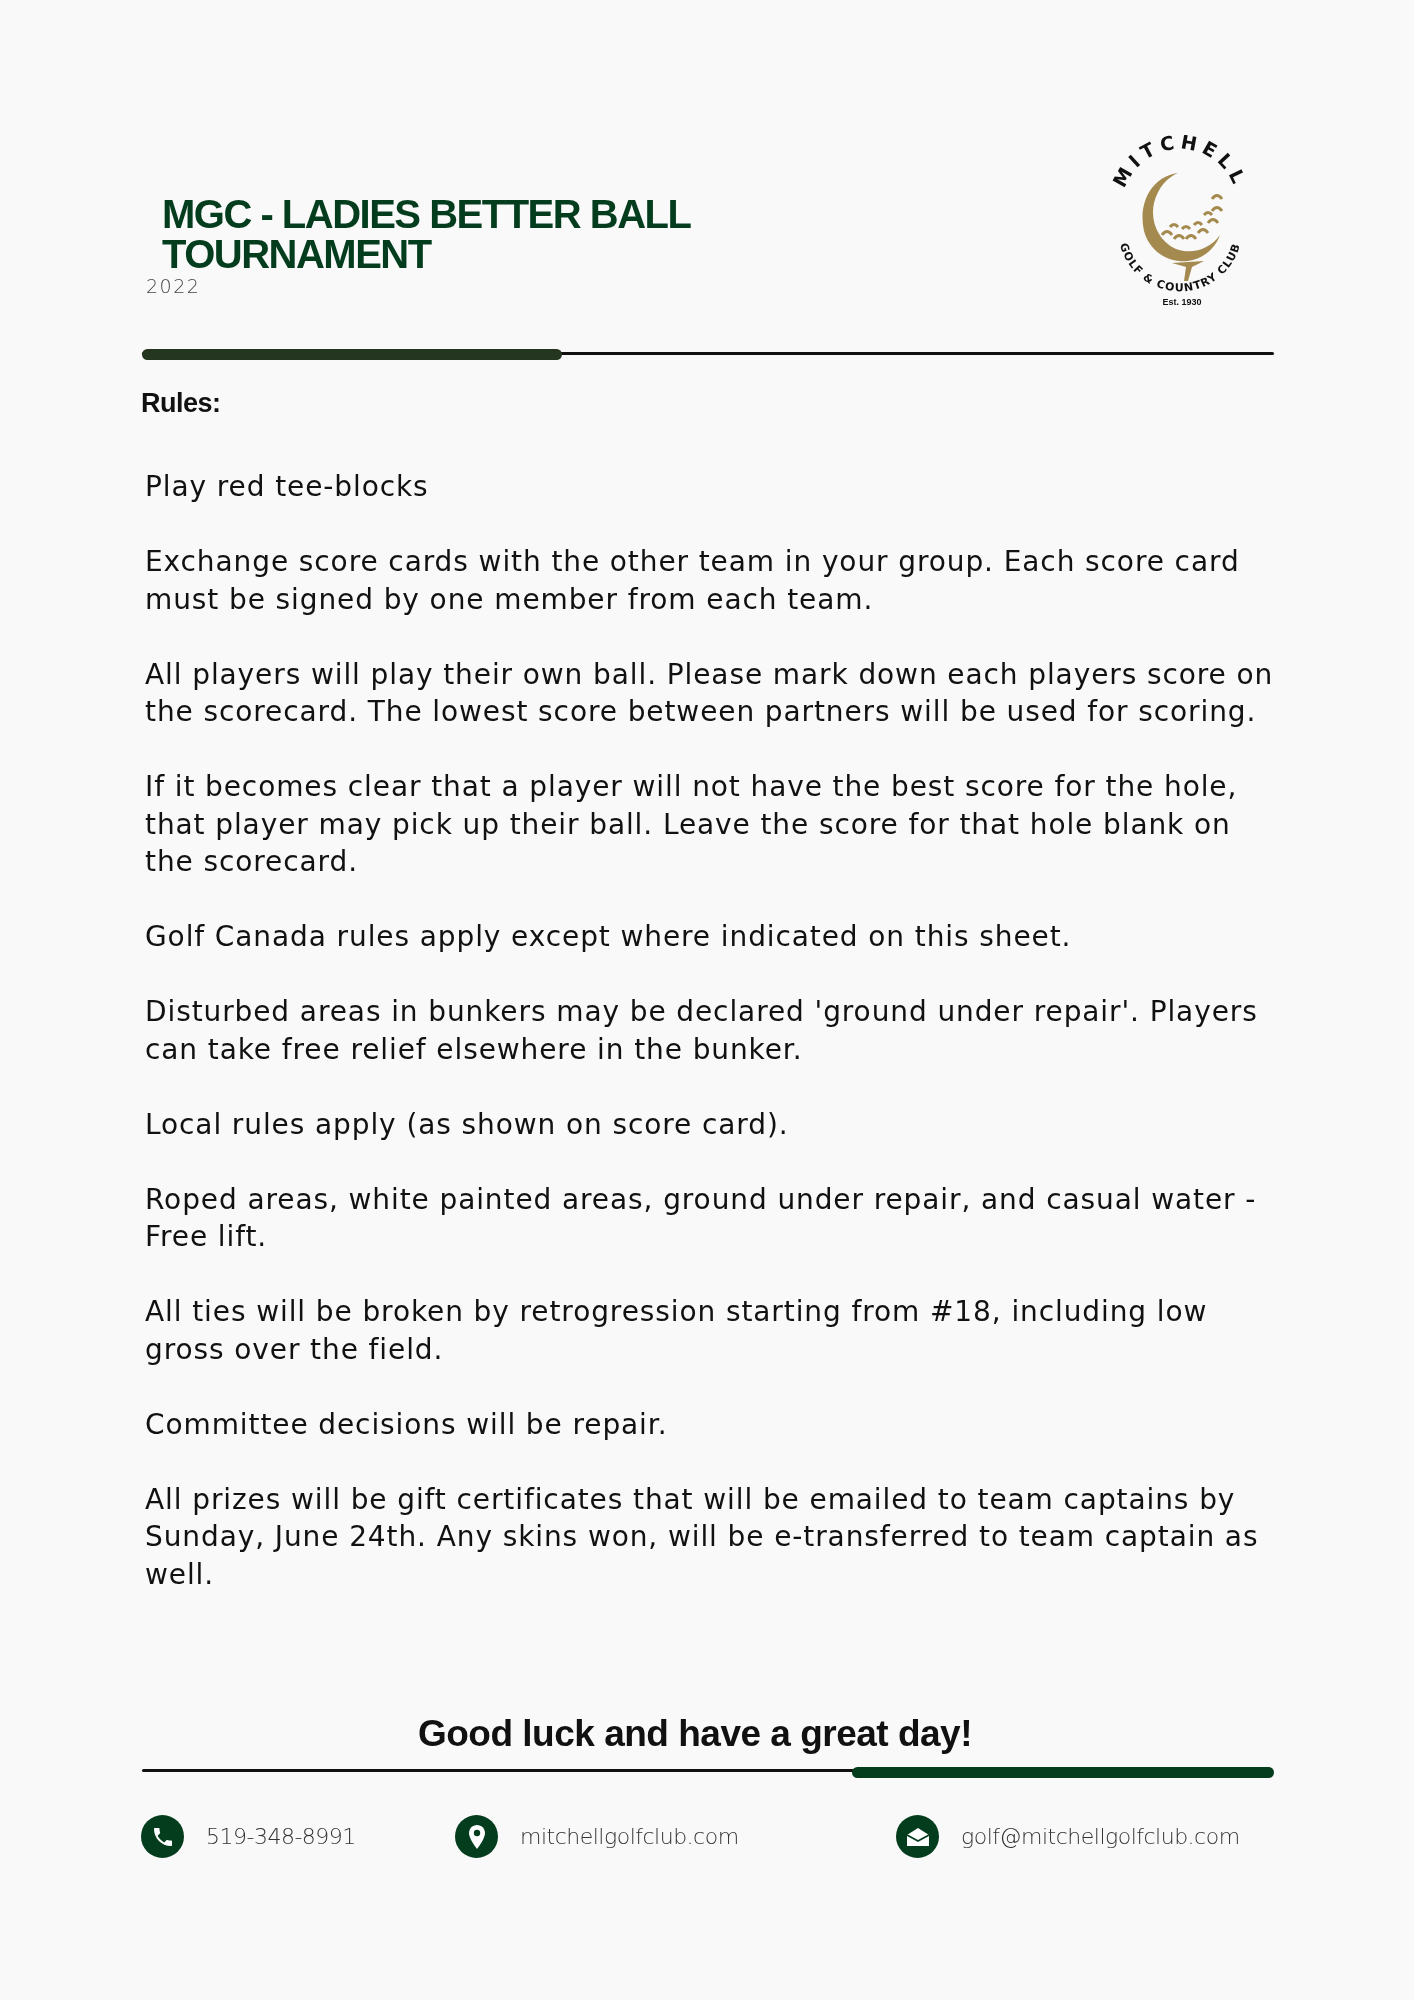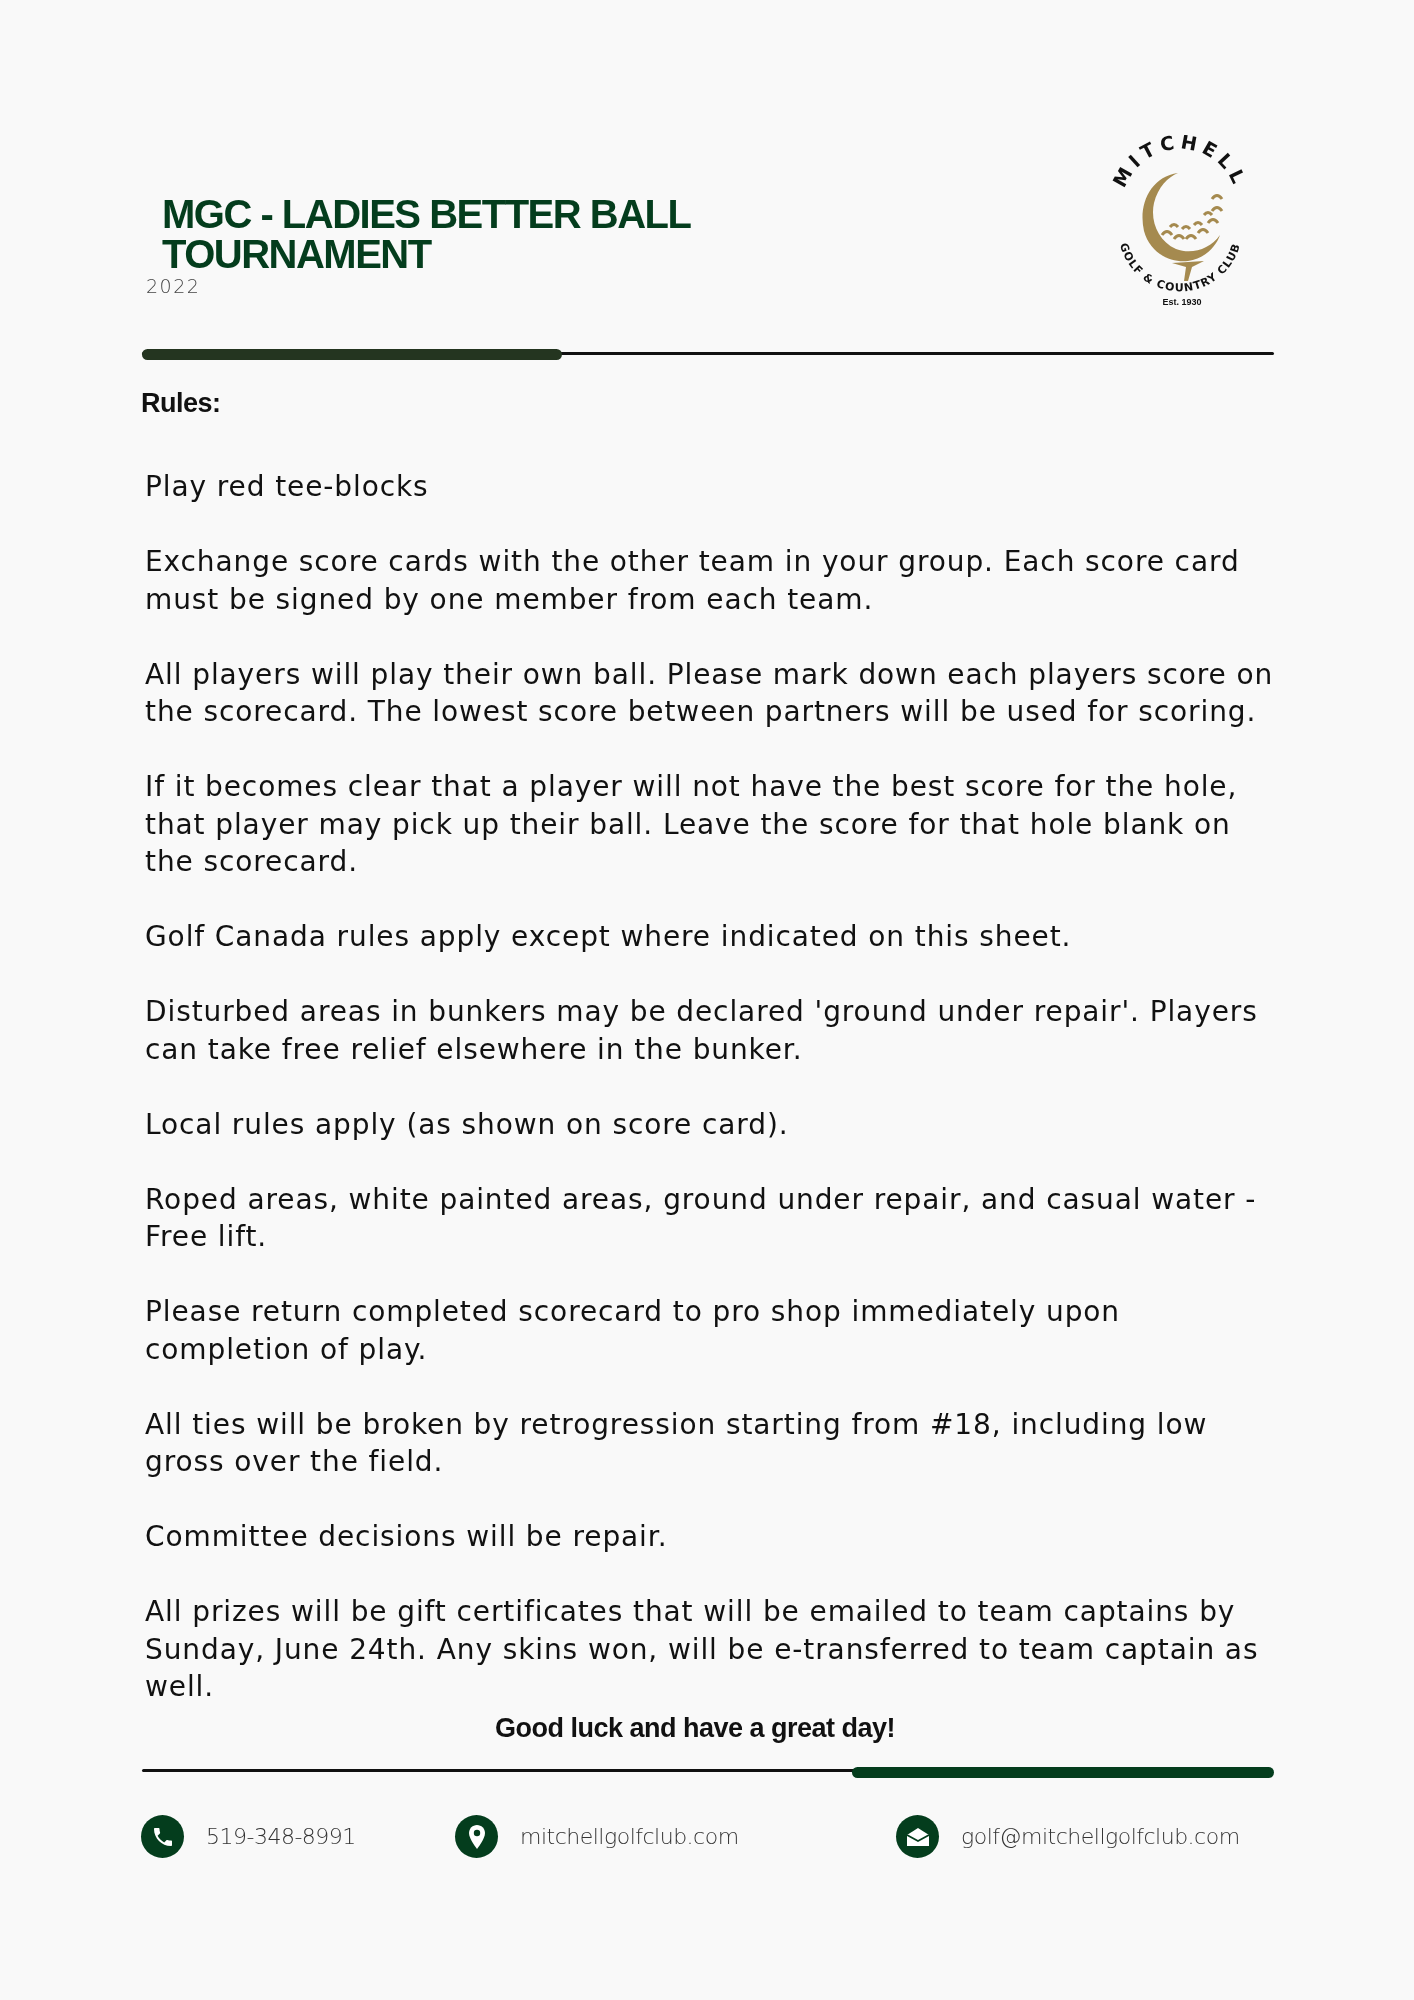--- a/index.html
+++ b/index.html
@@ -65,21 +65,21 @@
       letter-spacing: 0.9px;
       color: #111;
       margin-bottom: 37.5px;
     }
     .closing {
       position: absolute; left: 0; top: 1713px;
       width: 1390px; text-align: center;
       margin: 0;
       font-family: "Liberation Sans", sans-serif;
       font-weight: bold;
-      font-size: 27px;
+      font-size: 37px;
       letter-spacing: -0.5px;
       color: #111;
     }
     .divider-bot-thin {
       position: absolute; left: 142px; top: 1769px;
       width: 1130px; height: 3px; background: #111;
       border-radius: 2px;
     }
     .divider-bot-thick {
       position: absolute; left: 852px; top: 1767px;
@@ -153,21 +153,20 @@
 
 <ul class="rules">
   <li>Play red tee-blocks</li>
   <li>Exchange score cards with the other team in your group. Each score card must be signed by one member from each team.</li>
   <li>All players will play their own ball. Please mark down each players score on the scorecard. The lowest score between partners will be used for scoring.</li>
   <li>If it becomes clear that a player will not have the best score for the hole, that player may pick up their ball. Leave the score for that hole blank on the scorecard.</li>
   <li>Golf Canada rules apply except where indicated on this sheet.</li>
   <li>Disturbed areas in bunkers may be declared 'ground under repair'. Players can take free relief elsewhere in the bunker.</li>
   <li>Local rules apply (as shown on score card).</li>
   <li>Roped areas, white painted areas, ground under repair, and casual water - Free lift.</li>
-  <li>Please return completed scorecard to pro shop immediately upon completion of play.</li>
   <li>All ties will be broken by retrogression starting from #18, including low gross over the field.</li>
   <li>Committee decisions will be repair.</li>
   <li>All prizes will be gift certificates that will be emailed to team captains by Sunday, June 24th. Any skins won, will be e-transferred to team captain as well.</li>
 </ul>
 
 <p class="closing">Good luck and have a great day!</p>
 
 <div class="divider-bot-thin"></div>
 <div class="divider-bot-thick"></div>
 

